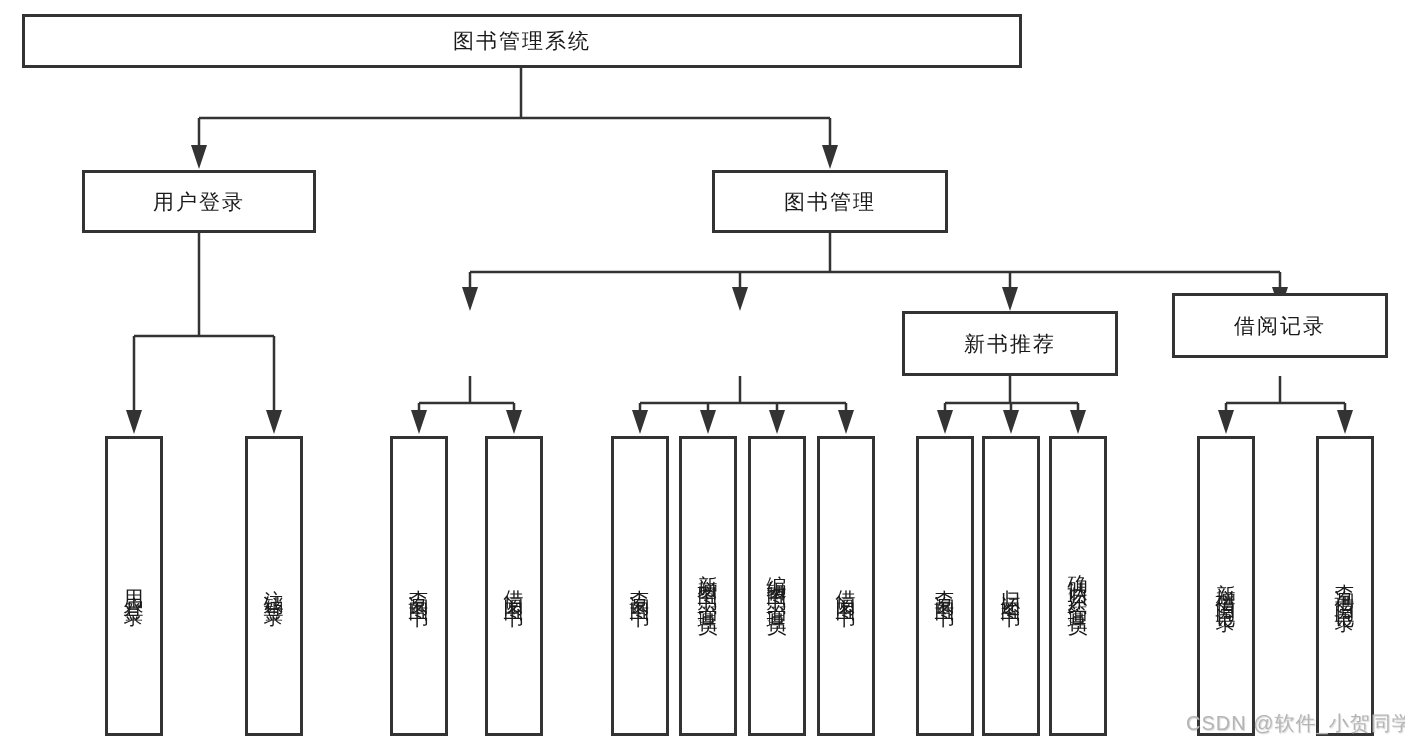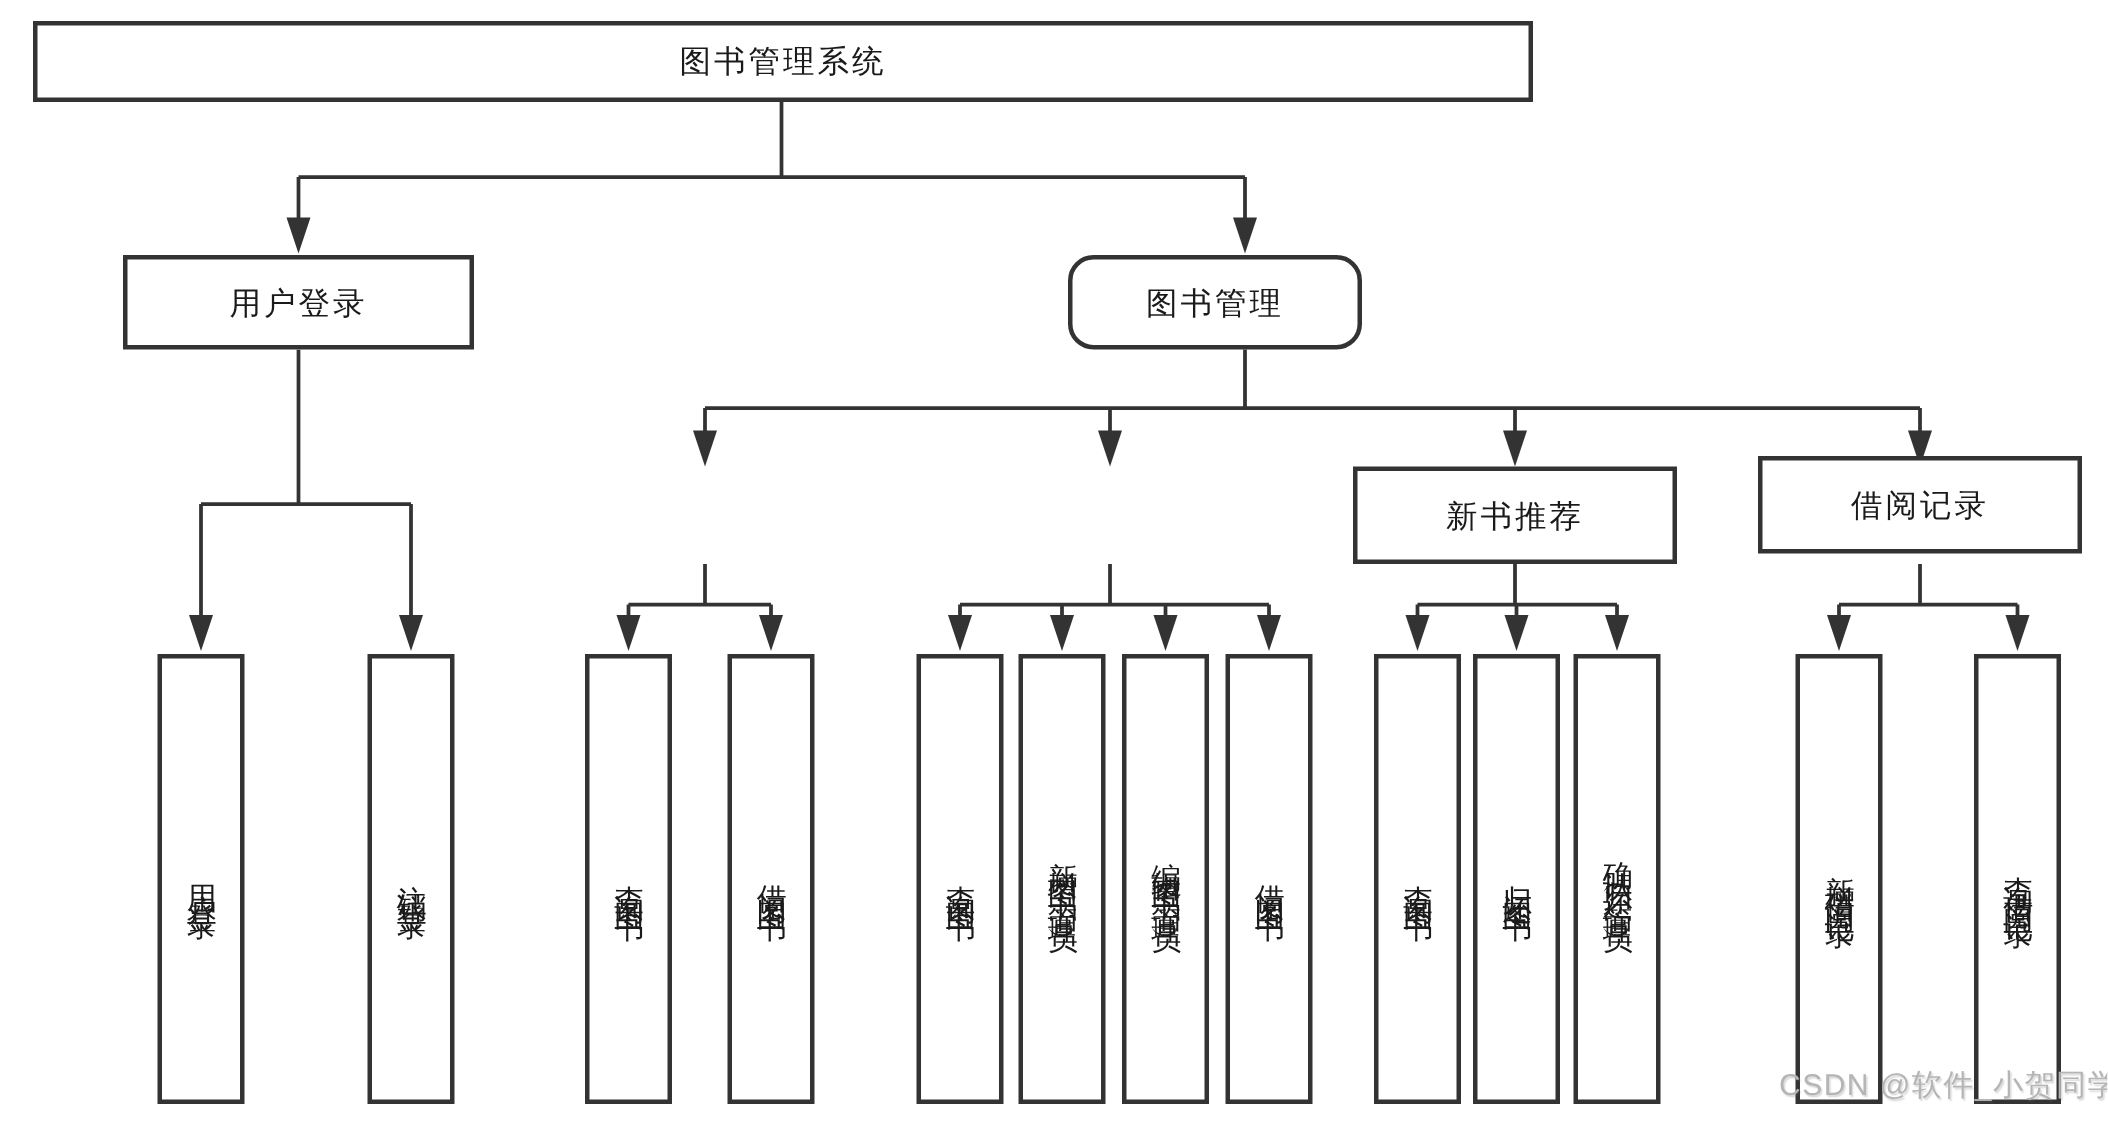--- a/index.html
+++ b/index.html
@@ -30,25 +30,25 @@
     font-size: 20px;
     letter-spacing: 6px;
     line-height: 1;
     top: 436px;
     width: 58px;
     height: 300px;
   }
   
   #n-root        { left: 22px;   top: 14px;  width: 1000px; height: 54px; }
   #n-user-login  { left: 82px;   top: 170px; width: 234px;  height: 63px; }
-  #n-book-mgmt   { left: 712px;  top: 170px; width: 196px;  height: 63px; border-radius: 17px; }
+  #n-book-mgmt   { left: 712px;  top: 170px; width: 236px;  height: 63px; }
   #n-new-rec     { left: 362px;  top: 311px; width: 216px;  height: 65px; }
   #n-book-borrow { left: 633px;  top: 311px; width: 216px;  height: 65px; }
   #n-current     { left: 902px;  top: 311px; width: 216px;  height: 65px; }
-  #n-record      { left: 1172px; top: 304px; width: 216px;  height: 65px; }
+  #n-record      { left: 1172px; top: 293px; width: 216px;  height: 65px; }
   
   #l-login  { left: 105px; }
   #l-logout { left: 245px; }
   #l-g1a { left: 390px; }
   #l-g1b { left: 485px; }
   #l-g2a { left: 611px; }
   #l-g2b { left: 679px; }
   #l-g2c { left: 748px; }
   #l-g2d { left: 817px; }
   #l-g3a { left: 916px; }

